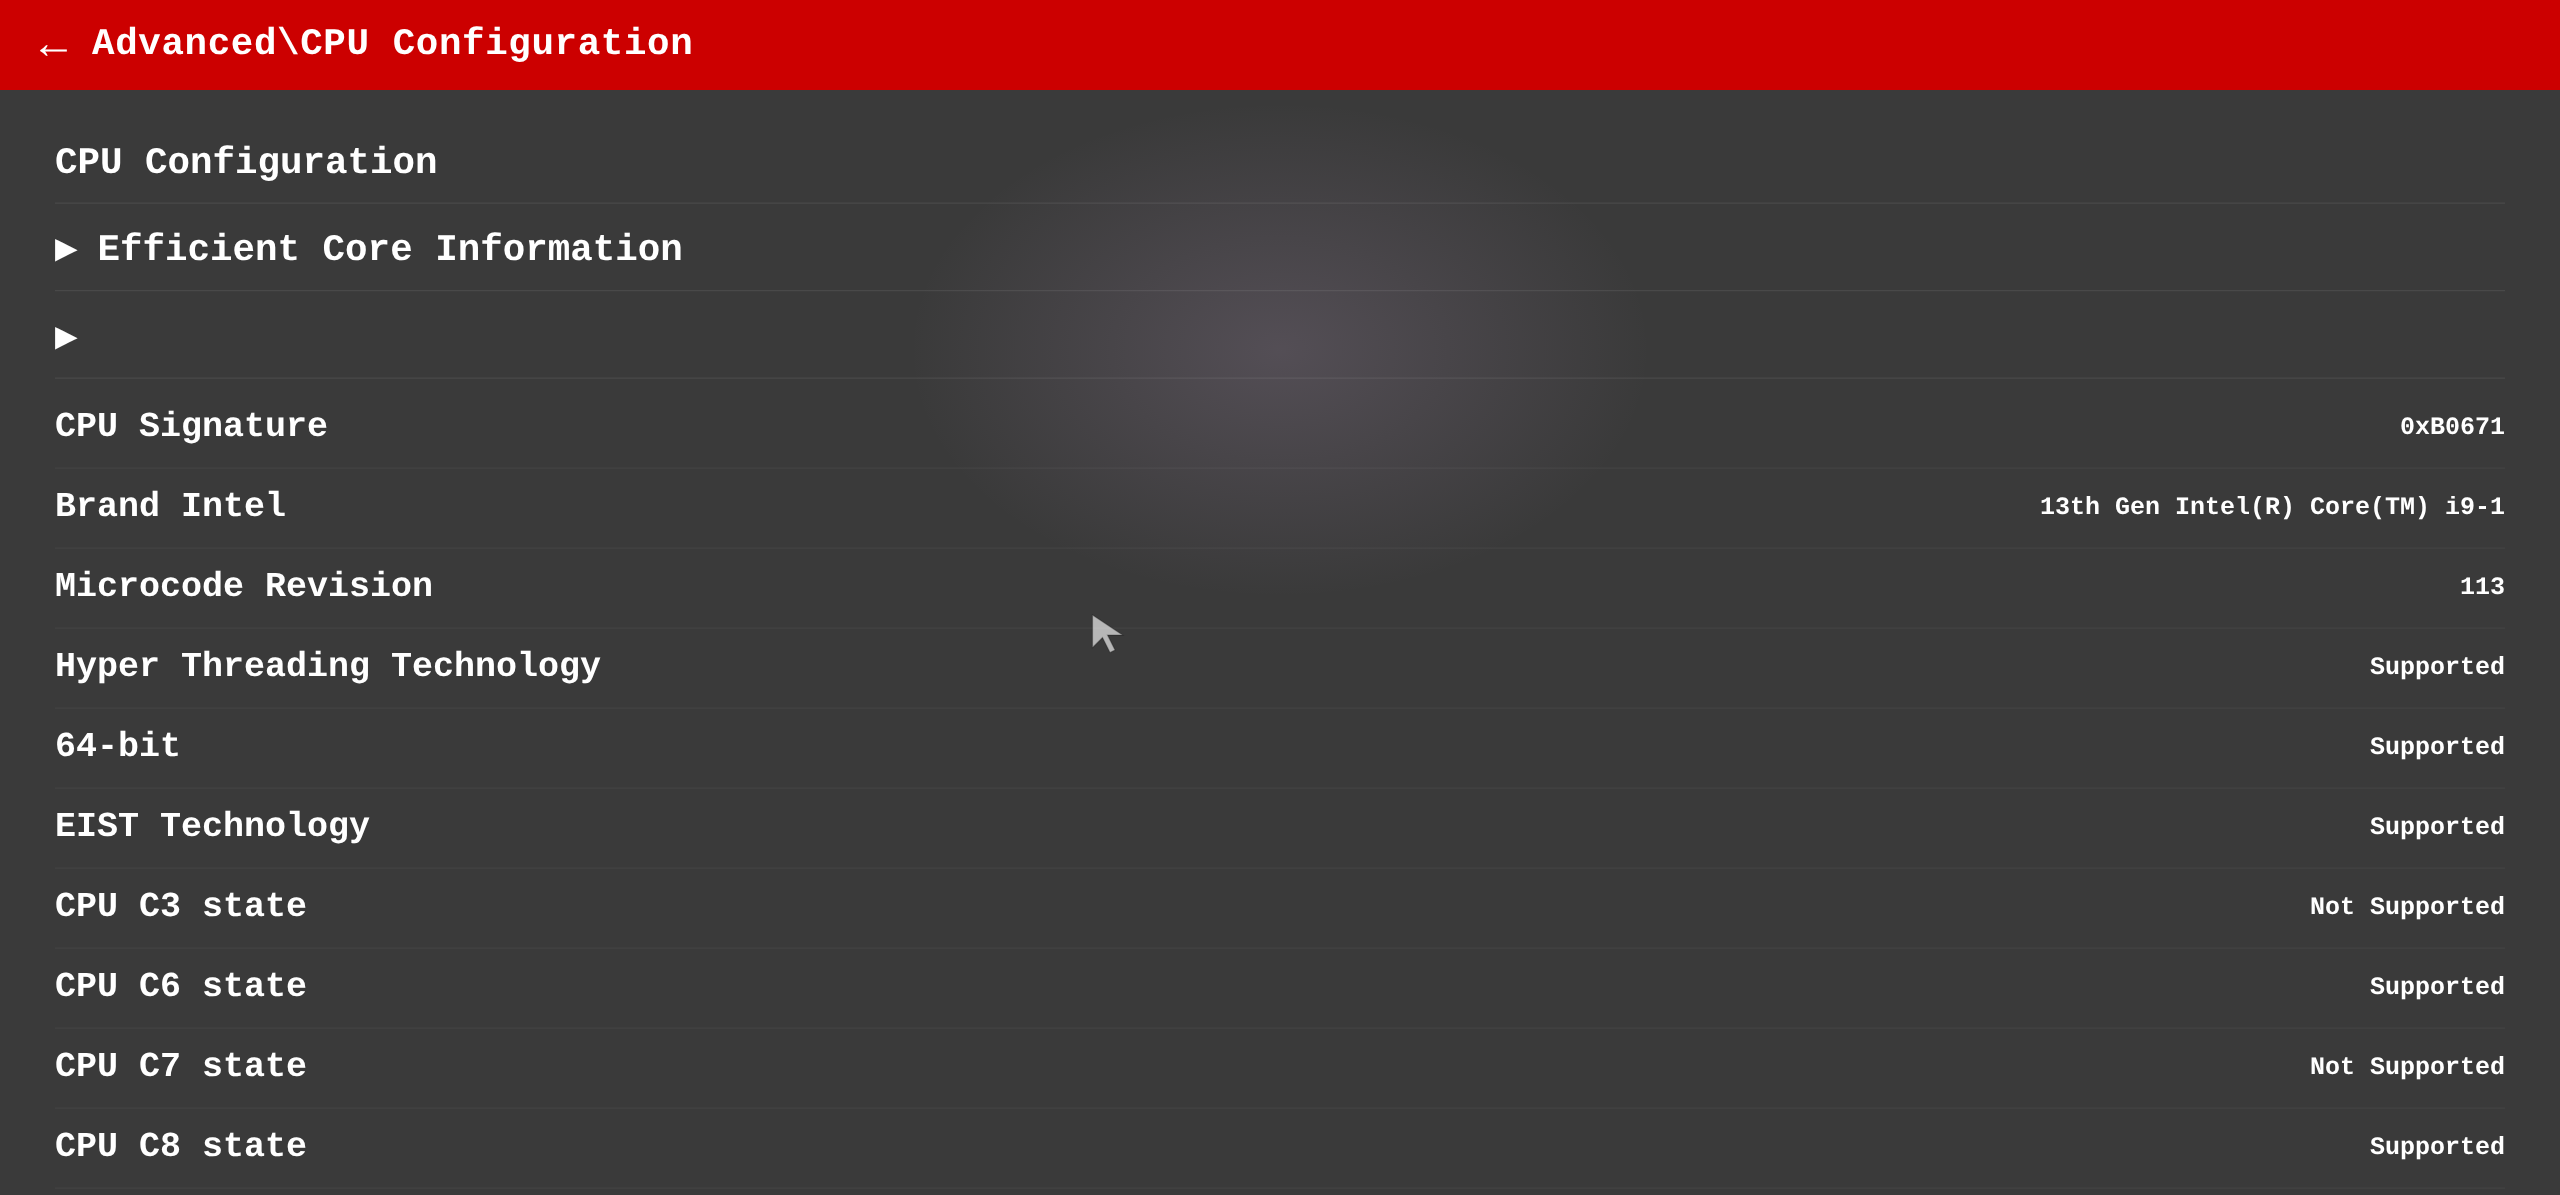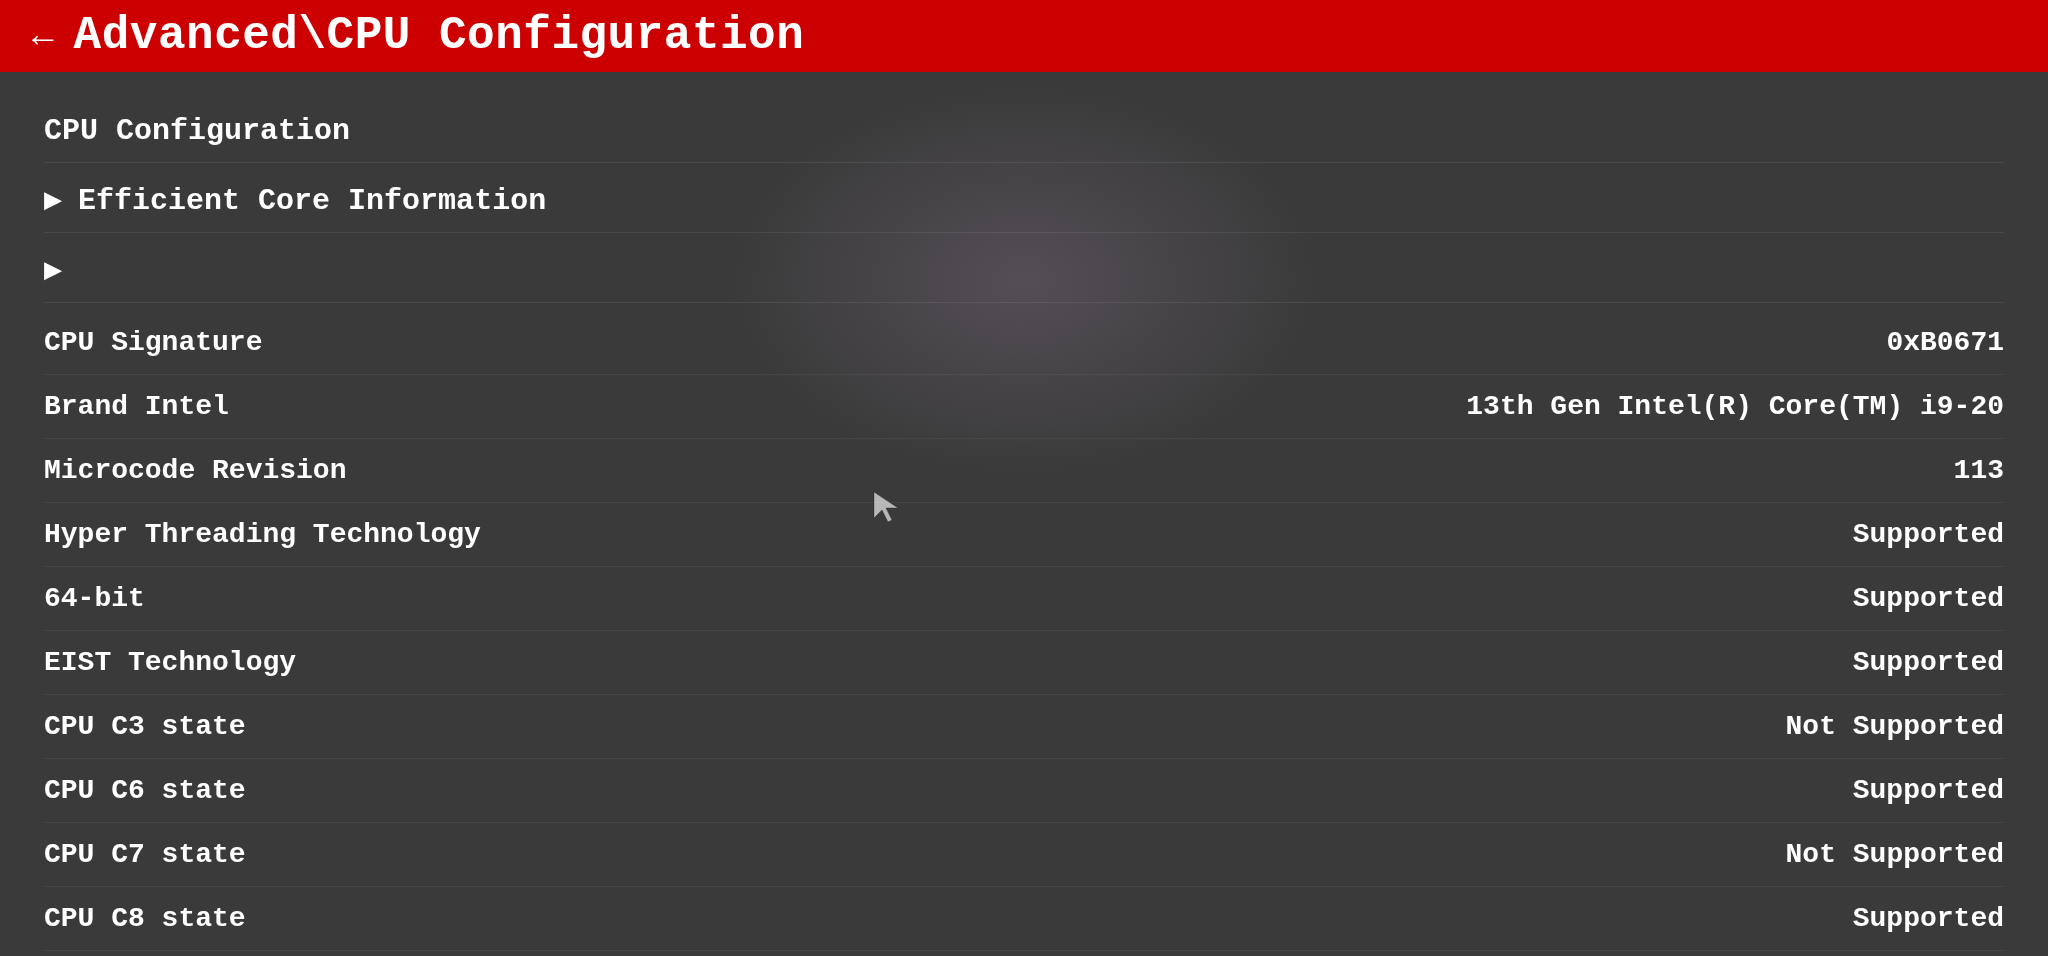--- a/index.html
+++ b/index.html
@@ -44,21 +44,21 @@
 
     .header-arrow {
       color: #ffffff;
       font-size: 36px;
       margin-right: 20px;
       font-weight: bold;
     }
 
     .header-title {
       color: #ffffff;
-      font-size: 46px;
+      font-size: 30px;
       font-weight: bold;
       letter-spacing: 0.5px;
     }
 
     .content {
       position: relative;
       z-index: 1;
       padding: 28px 44px 0 44px;
     }
 
@@ -97,21 +97,21 @@
 
     .row-label {
       color: #ffffff;
       font-size: 28px;
       font-weight: bold;
       min-width: 600px;
     }
 
     .row-value {
       color: #ffffff;
-      font-size: 28px;
+      font-size: 20px;
       font-weight: bold;
       text-align: right;
       min-width: 700px;
     }
 
     .cpu-signature-row {
       padding-top: 20px;
     }
 
     
@@ -154,21 +154,21 @@
 
   <div class="divider"></div>
 
   <div id="rows-container">
       <div class="info-row cpu-signature-row">
         <span class="row-label">CPU Signature</span>
         <span class="row-value">0xB0671</span>
       </div>
       <div class="info-row">
         <span class="row-label">Brand Intel</span>
-        <span class="row-value">13th Gen Intel(R) Core(TM) i9-20</span>
+        <span class="row-value">13th Gen Intel(R) Core(TM) i9-1</span>
       </div>
       <div class="info-row">
         <span class="row-label">Microcode Revision</span>
         <span class="row-value">113</span>
       </div>
       <div class="info-row">
         <span class="row-label">Hyper Threading Technology</span>
         <span class="row-value">Supported</span>
       </div>
       <div class="info-row">

